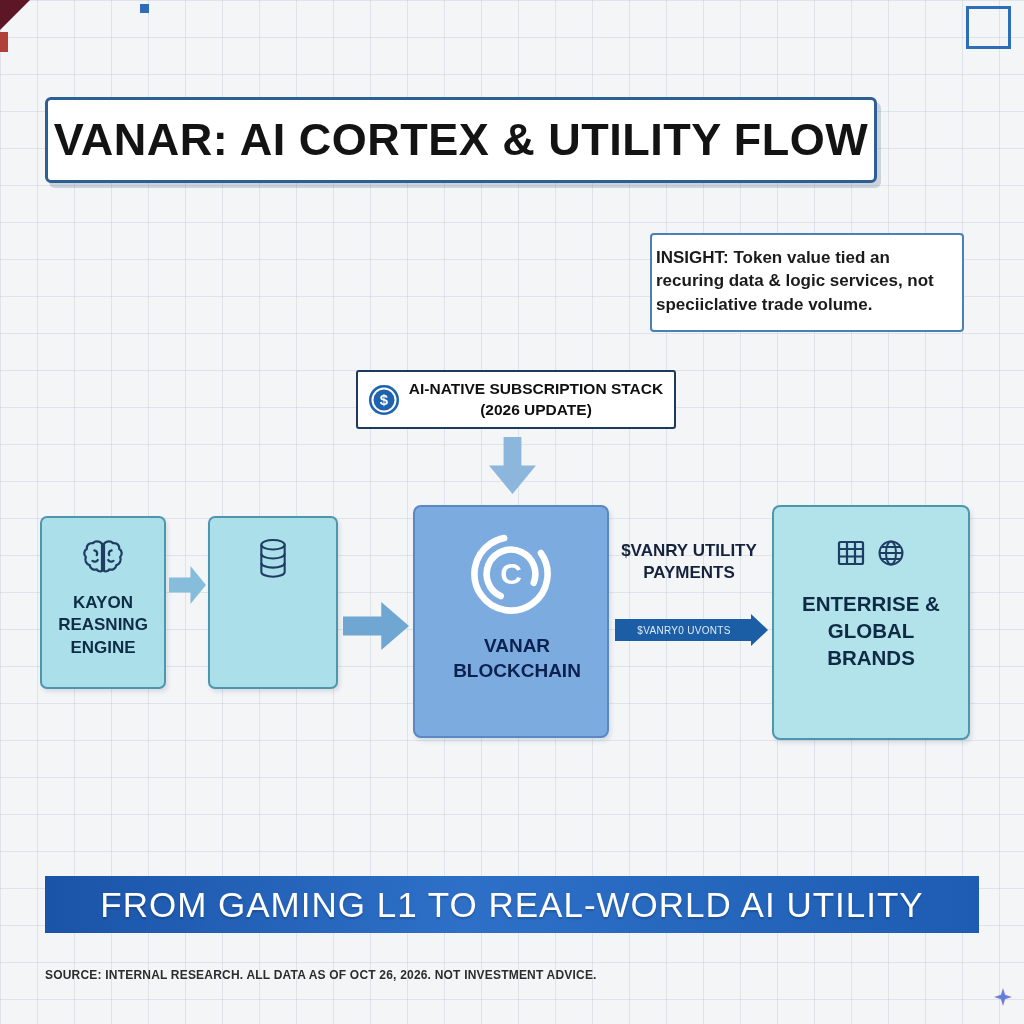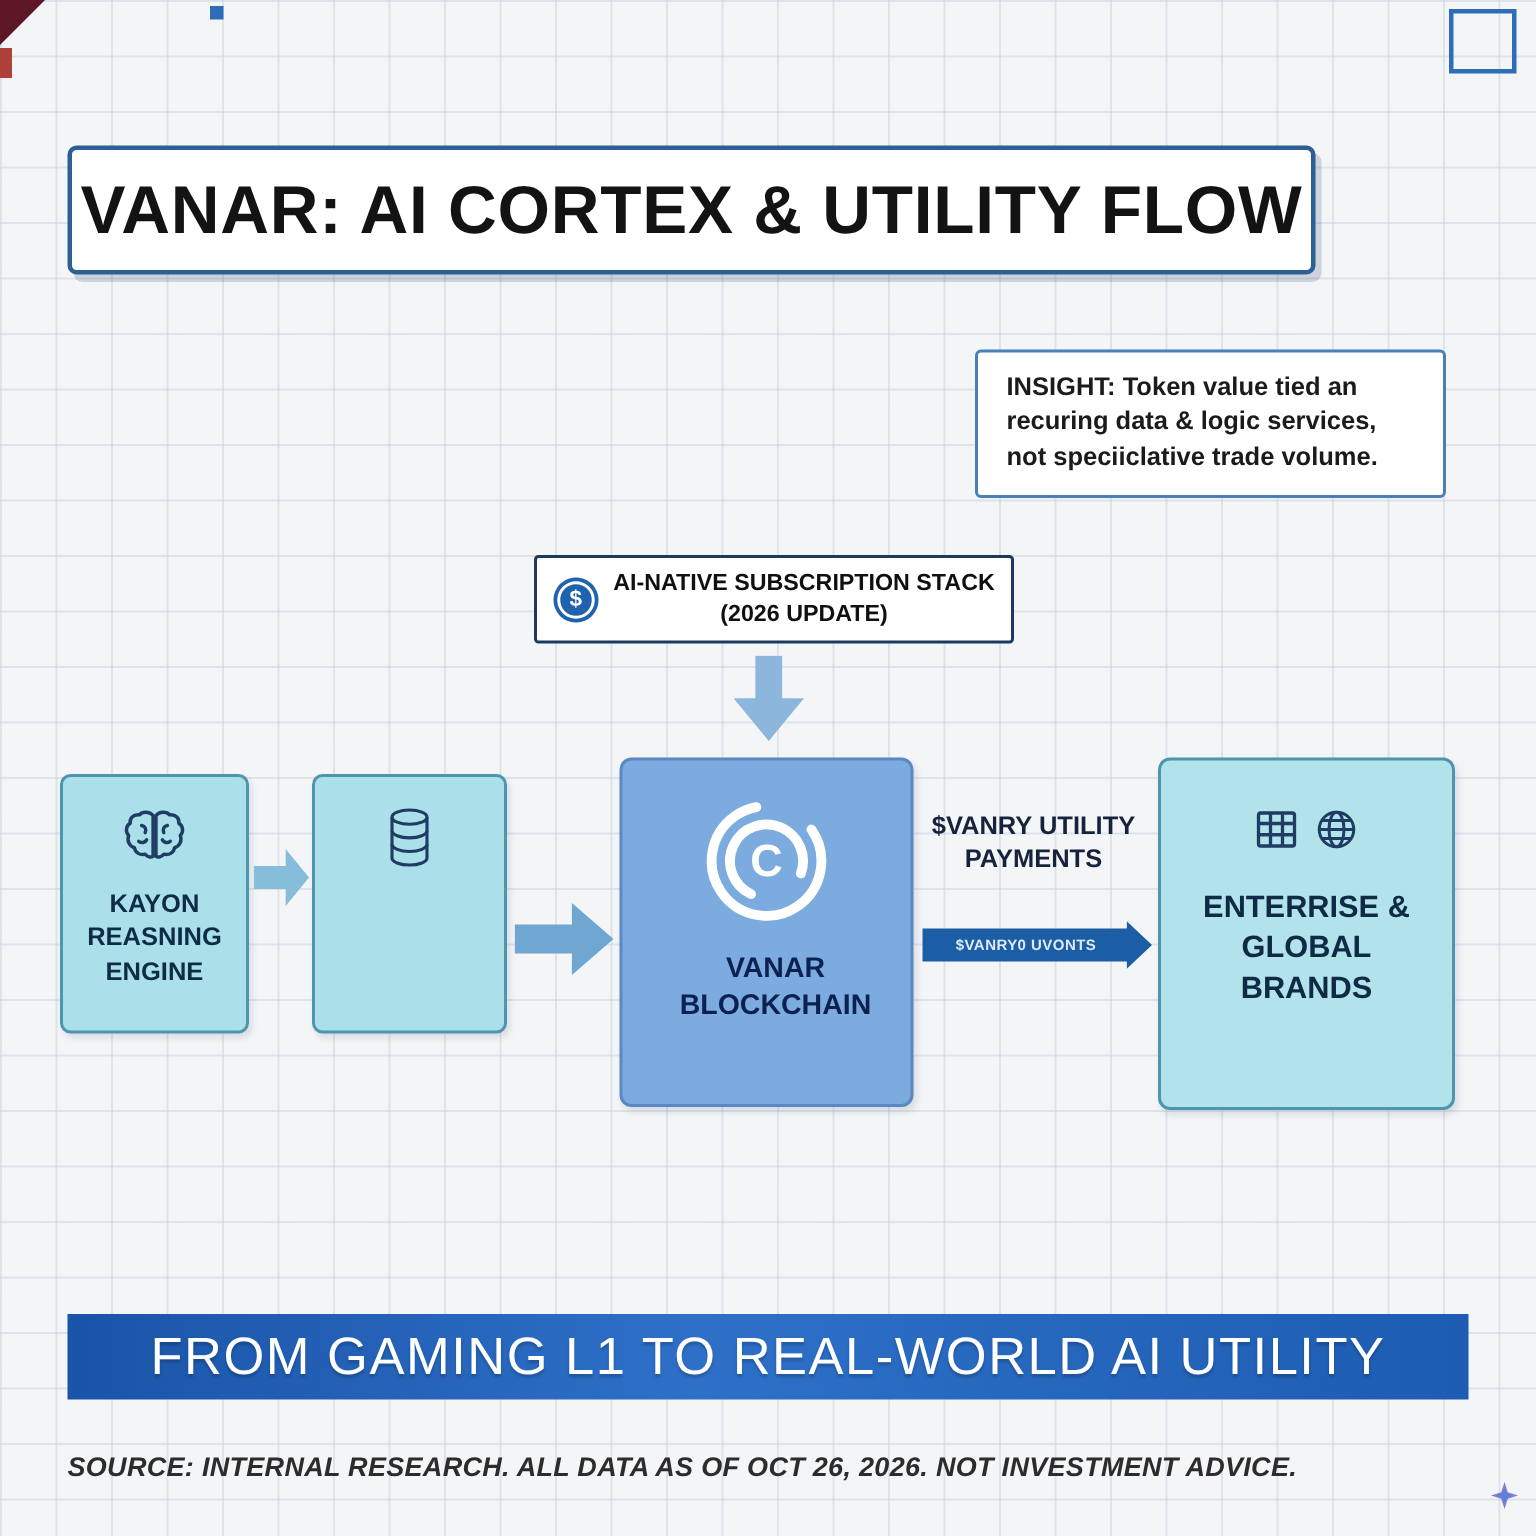--- a/index.html
+++ b/index.html
@@ -25,21 +25,21 @@
   
   .title-box { position:absolute; left:45px; top:97px; width:832px; height:86px;
     background:#ffffff; border:3px solid #2e5f92; border-radius:6px;
     box-shadow:4px 5px 0 rgba(30,60,100,0.18);
     display:flex; align-items:center; justify-content:center; }
   .title-text { font-size:45px; font-weight:800; color:#131313; letter-spacing:0.5px; white-space:nowrap; }
 
   
   .insight-box { position:absolute; left:650px; top:233px; width:314px; height:99px;
     background:#ffffff; border:2px solid #4a80b8; border-radius:4px;
-    padding:11px 19px; font-size:17px; line-height:1.38; color:#1b1b1b; font-weight:600; }
+    padding:11px 4px; font-size:17px; line-height:1.38; color:#1b1b1b; font-weight:600; }
   .insight-label { font-weight:800; }
 
   
   .sub-box { position:absolute; left:356px; top:370px; width:320px; height:59px;
     background:#ffffff; border:2px solid #1c3a5e; border-radius:3px;
     display:flex; align-items:center; justify-content:center; gap:10px; }
   .coin { width:30px; height:30px; border-radius:50%; background:#1f63ae; flex:0 0 auto;
     display:flex; align-items:center; justify-content:center;
     box-shadow: inset 0 0 0 2.5px #1f63ae, inset 0 0 0 4.5px #ffffff; }
   .coin-inner { color:#ffffff; font-weight:700; font-size:15px; }
@@ -70,34 +70,34 @@
   .node1 .node-label, .node2 .node-label { font-size:17px; }
   .node3 .node-label { font-size:19px; color:#0c2150; margin-top:14px;padding-left:20px; }
   .node4 .node-label { font-size:20.5px; margin-top:17px; color:#0e2a44; }
 
   
   .pay-label { position:absolute; left:612px; top:540px; width:154px; text-align:center;
     font-size:17px; font-weight:800; color:#16233c; line-height:1.28; }
   .pay-arrow { position:absolute; left:615px; top:612px; width:153px; height:36px; }
   .pay-shaft { position:absolute; left:0; top:7px; height:22px; right:15px; background:#1b5ea6;
     display:flex; align-items:center; justify-content:center; }
-  .pay-arrow-text { font-size:10px; font-weight:700; color:#dfeaf6; letter-spacing:0.3px; white-space:nowrap; }
+  .pay-arrow-text { font-size:10px; font-weight:400; color:#dfeaf6; letter-spacing:0.3px; white-space:nowrap; }
   .pay-head { position:absolute; right:0; top:2px; width:17px; height:32px; background:#1b5ea6;
     clip-path:polygon(0 0, 100% 50%, 0 100%); }
 
   
   .banner { position:absolute; left:45px; top:876px; width:934px; height:57px;
     background:linear-gradient(90deg, #1a54a8 0%, #2e70c8 45%, #1d5cb2 100%);
     display:flex; align-items:center; justify-content:center; }
   .banner-text { color:#ffffff; font-size:35px; font-weight:400; letter-spacing:1px;
     text-shadow:0 2px 2px rgba(0,0,0,0.2); white-space:nowrap; }
 
   
-  .source { position:absolute; left:45px; top:968px; font-size:18px; font-weight:600;
-    color:#2c2c2c; letter-spacing:0.2px; white-space:nowrap;font-style:italic; }
+  .source { position:absolute; left:45px; top:968px; font-size:12px; font-weight:600;
+    color:#2c2c2c; letter-spacing:0.2px; white-space:nowrap; }
   .watermark { position:absolute; right:12px; top:988px; display:flex; gap:7px; align-items:center;
     font-size:20px; font-weight:700; color:#f2f4f7;
     text-shadow:0 1px 3px rgba(100,105,115,0.9), 0 0 1px rgba(100,105,115,0.8); }
 </style>
 </head>
 <body>
 
 <div class="canvas">
 
   <div class="corner-tri"></div>

